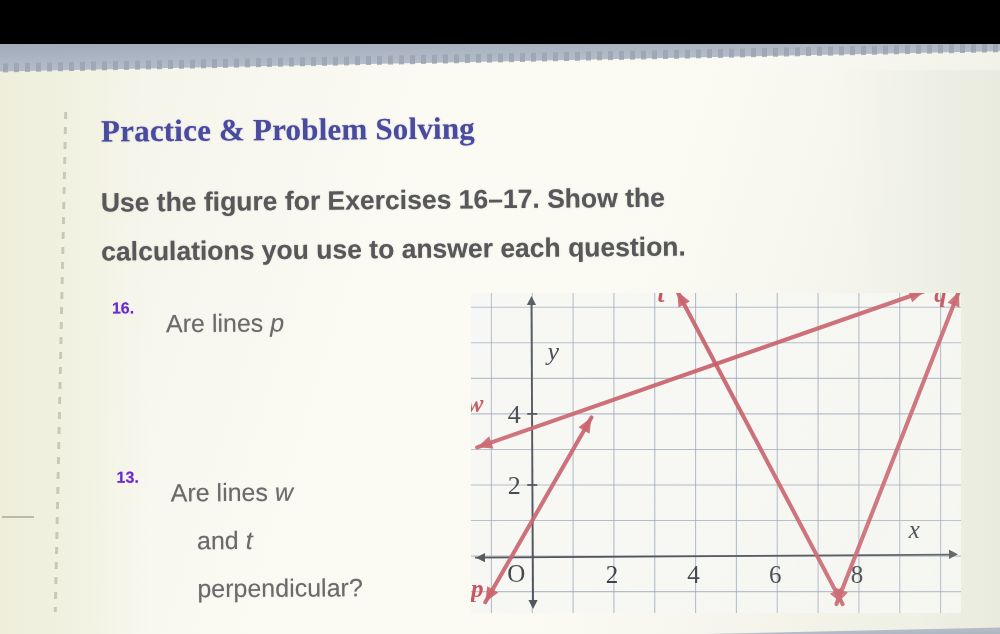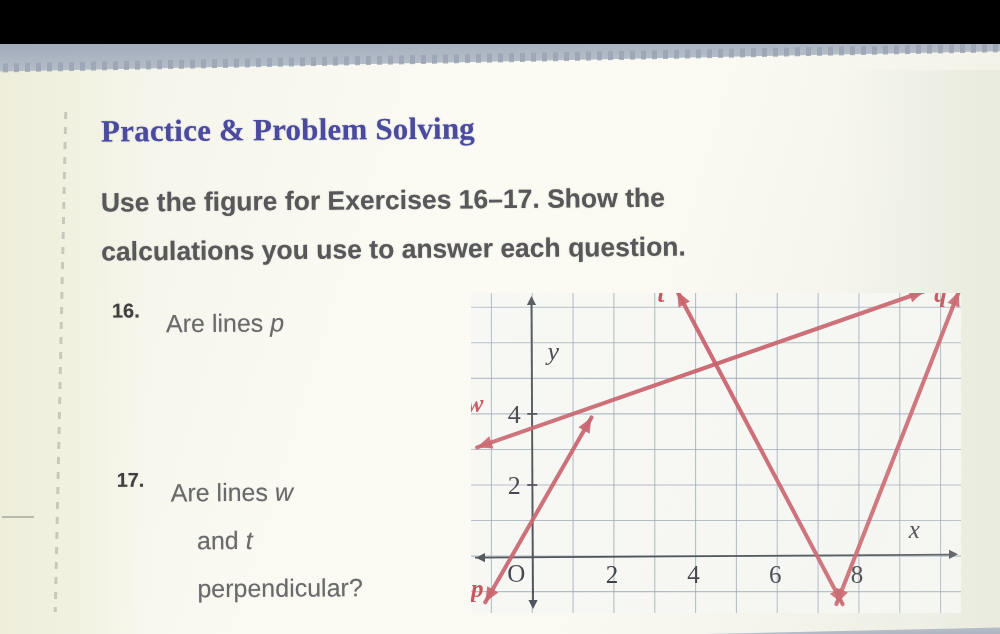--- a/index.html
+++ b/index.html
@@ -123,23 +123,23 @@
   .exercise {
     position: absolute;
     display: flex;
     align-items: flex-start;
     transform: rotate(-0.4deg);
   }
   .ex16 { left: 112px; top: 255px; }
   .ex17 { left: 117px; top: 424px; }
 
   .ex-num {
-    font-size: 20px;
+    font-size: 16px;
     font-weight: bold;
-    color: #404040;
+    color: #6d28d9;
     width: 54px;
     flex: none;
     text-shadow: 0 0 1.1px rgba(90,90,92,.45);
   }
   .ex-body {
     font-size: 25px;
     color: #6a6a6c;
     line-height: 48px;
     text-shadow: 0 0 1.1px rgba(106,106,108,.4);
   }
@@ -189,21 +189,21 @@
   </div>
 
   <div class="exercise ex16">
     <div class="ex-num">16.</div>
     <div class="ex-body">
       <span class="ex-line">Are lines <span class="var">p</span></span>
     </div>
   </div>
 
   <div class="exercise ex17">
-    <div class="ex-num">17.</div>
+    <div class="ex-num">13.</div>
     <div class="ex-body">
       <span class="ex-line">Are lines <span class="var">w</span></span>
       <span class="ex-line indent">and <span class="var">t</span></span>
       <span class="ex-line indent">perpendicular?</span>
     </div>
   </div>
 
   <div class="figure">
     <svg id="graph" width="490" height="320" viewBox="0 0 490 320">
       <defs>

